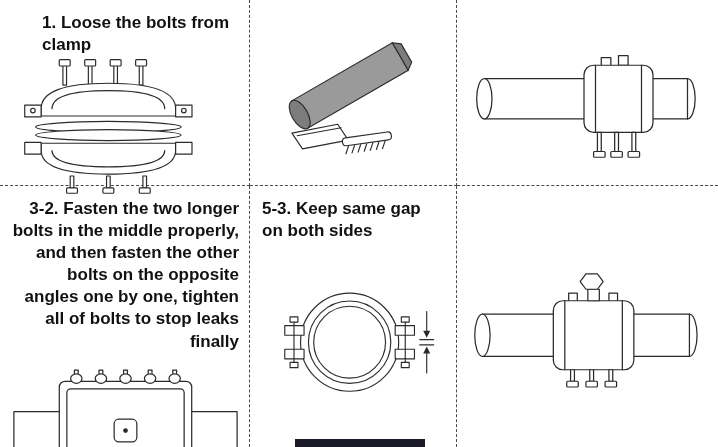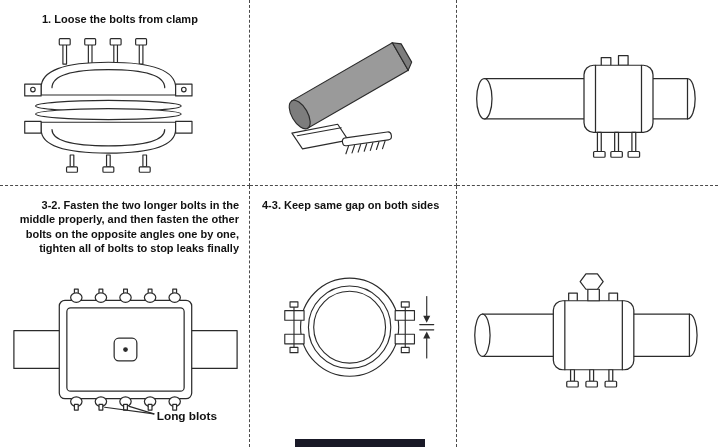--- a/index.html
+++ b/index.html
@@ -2,21 +2,21 @@
 <html><head>
 <meta charset="utf-8">
 <style>
   * { margin:0; padding:0; box-sizing:border-box; }
   html,body { background:#ffffff; font-family:"Liberation Sans", sans-serif; }
   .page { position:relative; width:718px; height:447px; background:#fff; display:grid;
           grid-template-columns:250px 207px 261px; grid-template-rows:186px 261px; overflow:hidden; }
   .cell { position:relative; padding:12px 10px 4px 12px; display:flex; flex-direction:column; }
   .cell.br { border-right:1px dashed #4a4a4a; }
   .cell.bb { border-bottom:1px dashed #4a4a4a; }
-  .label { font-size:11px; font-weight:bold; color:#111; line-height:1.3; }
+  .label { font-size:17px; font-weight:bold; color:#111; line-height:1.3; }
   .c1 .label { padding-left:30px; }
   .c4 .label { max-width:234px;text-align:right; }
   .c5 .label { max-width:185px; }
   .c6 .label { max-width:175px; }
   .art { flex:1; display:flex; align-items:center; justify-content:flex-start; }
   svg .ln { fill:none; stroke:#2b2b2b; stroke-width:1.3; stroke-linecap:round; stroke-linejoin:round; }
   svg .fw { fill:#ffffff; stroke:#2b2b2b; stroke-width:1.3; stroke-linejoin:round; }
   svg .fg { fill:#9a9a9a; stroke:#2b2b2b; stroke-width:1.3; }
   svg .fd { fill:#7d7d7d; stroke:#2b2b2b; stroke-width:1.3; }
   svg .blk { fill:#2b2b2b; stroke:none; }
@@ -138,21 +138,21 @@
         <ellipse class="fw" cx="172" cy="137" rx="6" ry="5"></ellipse>
           <rect class="fw" x="170" y="140" width="4" height="6"></rect>
         <line class="ln" x1="150" y1="150" x2="124" y2="142"></line>
         <line class="ln" x1="150" y1="150" x2="98" y2="143"></line>
         <text x="153" y="156" font-size="12.5" font-weight="bold" fill="#111">Long blots</text>
       </svg>
     </div>
   </section>
 
   <section class="cell c5 br">
-    <p class="label">4-3. Keep same gap on both sides</p>
+    <p class="label">5-3. Keep same gap on both sides</p>
     <div class="art">
       <svg viewBox="0 0 210 158" width="196">
         <circle class="fw" cx="100" cy="79" r="56"></circle>
         <circle class="fw" cx="100" cy="79" r="47"></circle>
         <circle class="ln" cx="100" cy="79" r="41"></circle>
         <rect class="fw" x="26" y="60" width="22" height="11"></rect>
         <rect class="fw" x="26" y="87" width="22" height="11"></rect>
         <line class="ln" x1="36.5" y1="56" x2="36.5" y2="104"></line>
         <rect class="fw" x="32" y="50" width="9" height="6"></rect>
         <rect class="fw" x="32" y="102" width="9" height="6"></rect>

